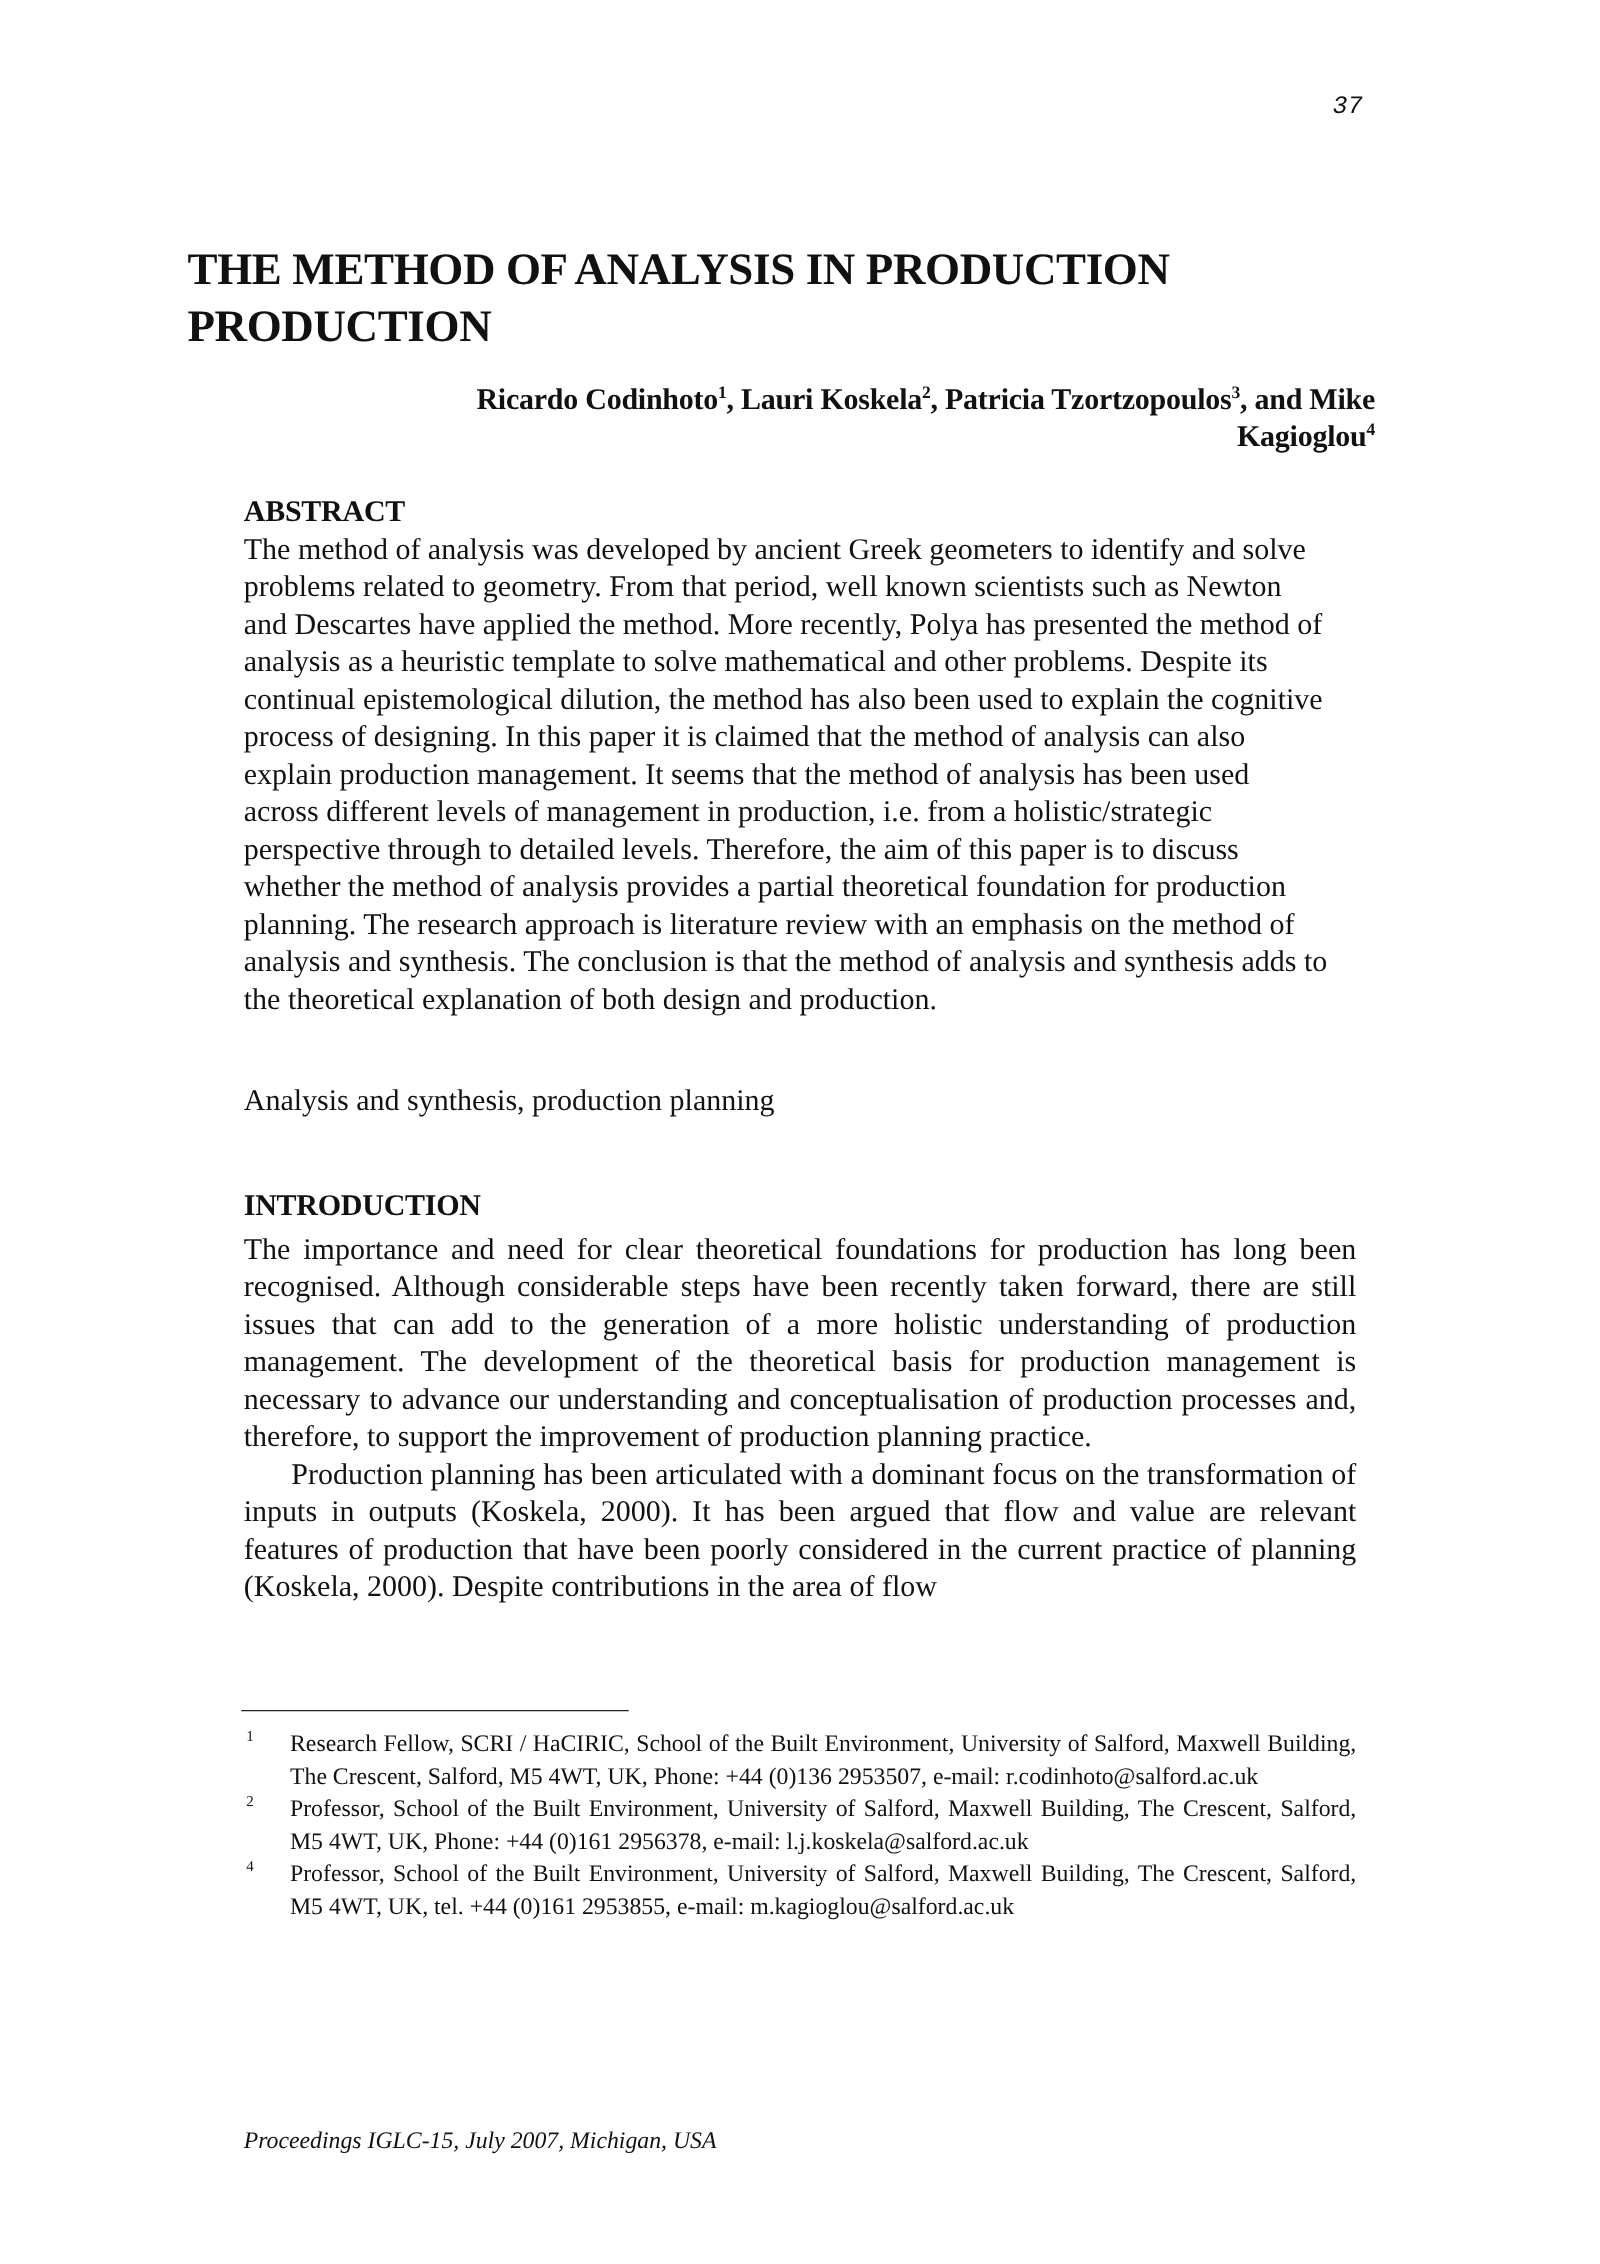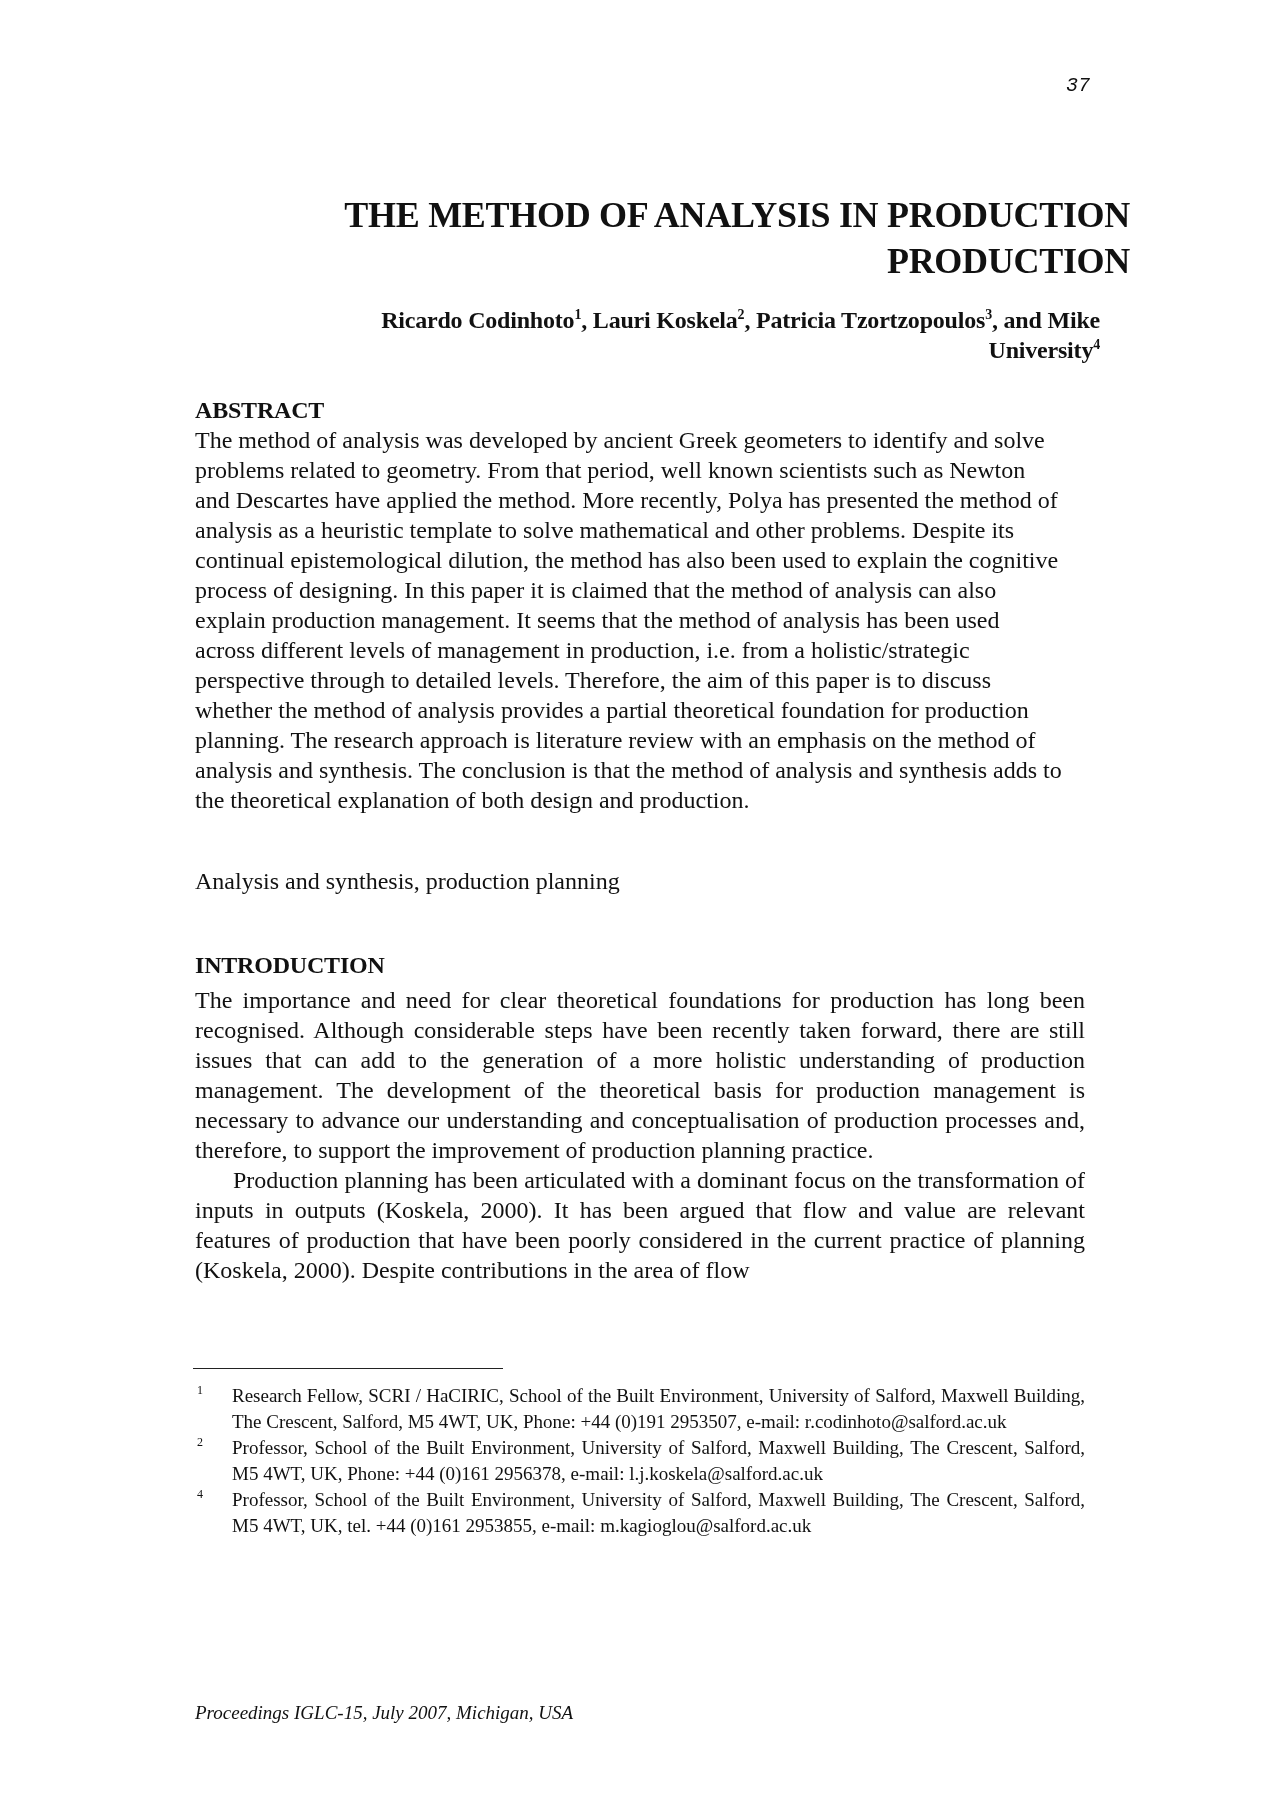--- a/index.html
+++ b/index.html
@@ -22,21 +22,21 @@
       font-size: 20px;
       font-style: italic;
       line-height: 26px;
       font-family: Liberation Mono, monospace;
     }
     .title {
       position: absolute;
       top: 192px;
       left: 150px;
       width: 980px;
-      text-align: right;
+      text-align: left;
       font-weight: bold;
       font-size: 36px;
       line-height: 46px;
       margin: 0;
       letter-spacing: -0.3px;
     }
     .authors {
       position: absolute;
       top: 305px;
       left: 180px;
@@ -133,39 +133,39 @@
 
 <h1 class="title">
   <span>THE METHOD OF ANALYSIS IN PRODUCTION</span><br>
   <span>PRODUCTION</span>
 </h1>
 
 <div class="authors">
   <span>Ricardo Codinhoto</span><sup>1</sup><span>, </span>
   <span>Lauri Koskela</span><sup>2</sup><span>, </span>
   <span>Patricia Tzortzopoulos</span><sup>3</sup><span>, and Mike</span><br>
-  <span>University</span><sup>4</sup>
+  <span>Kagioglou</span><sup>4</sup>
 </div>
 
 <section class="content" id="abstract-block">
   <h2 class="section-heading">ABSTRACT</h2>
   <p class="para ragged">The method of analysis was developed by ancient Greek geometers to identify and solve problems related to geometry. From that period, well known scientists such as Newton and Descartes have applied the method. More recently, Polya has presented the method of analysis as a heuristic template to solve mathematical and other problems. Despite its continual epistemological dilution, the method has also been used to explain the cognitive process of designing. In this paper it is claimed that the method of analysis can also explain production management. It seems that the method of analysis has been used across different levels of management in production, i.e. from a holistic/strategic perspective through to detailed levels. Therefore, the aim of this paper is to discuss whether the method of analysis provides a partial theoretical foundation for production planning. The research approach is literature review with an emphasis on the method of analysis and synthesis. The conclusion is that the method of analysis and synthesis adds to the theoretical explanation of both design and production.</p>
 </section>
 
 <section class="content" id="keywords-block">
   <p class="para ragged">Analysis and synthesis, production planning</p>
 </section>
 
 <section class="content" id="intro-block">
   <h2 class="section-heading" style="margin-bottom:5px;">INTRODUCTION</h2>
   <p class="para justified">The importance and need for clear theoretical foundations for production has long been recognised. Although considerable steps have been recently taken forward, there are still issues that can add to the generation of a more holistic understanding of production management. The development of the theoretical basis for production management is necessary to advance our understanding and conceptualisation of production processes and, therefore, to support the improvement of production planning practice.</p>
   <p class="para justified indent">Production planning has been articulated with a dominant focus on the transformation of inputs in outputs (Koskela, 2000). It has been argued that flow and value are relevant features of production that have been poorly considered in the current practice of planning (Koskela, 2000). Despite contributions in the area of flow</p>
 </section>
 
 <div class="footnote-rule"></div>
 
 <div class="footnotes">
-  <p class="footnote"><span class="fn-mark">1</span><span class="fn-inline">Research Fellow, SCRI / HaCIRIC, School of the Built Environment, University of Salford, Maxwell Building, The Crescent, Salford, M5 4WT, UK, Phone: +44 (0)191 2953507, e-mail: r.codinhoto@salford.ac.uk</span></p>
+  <p class="footnote"><span class="fn-mark">1</span><span class="fn-inline">Research Fellow, SCRI / HaCIRIC, School of the Built Environment, University of Salford, Maxwell Building, The Crescent, Salford, M5 4WT, UK, Phone: +44 (0)136 2953507, e-mail: r.codinhoto@salford.ac.uk</span></p>
   <p class="footnote"><span class="fn-mark">2</span><span class="fn-inline">Professor, School of the Built Environment, University of Salford, Maxwell Building, The Crescent, Salford, M5 4WT, UK, Phone: +44 (0)161 2956378, e-mail: l.j.koskela@salford.ac.uk</span></p>
   <p class="footnote"><span class="fn-mark">4</span><span class="fn-inline">Professor, School of the Built Environment, University of Salford, Maxwell Building, The Crescent, Salford, M5 4WT, UK, tel. +44 (0)161 2953855, e-mail: m.kagioglou@salford.ac.uk</span></p>
 </div>
 
 <div class="footer">Proceedings IGLC-15, July 2007, Michigan, USA</div>
 
 </body></html>

